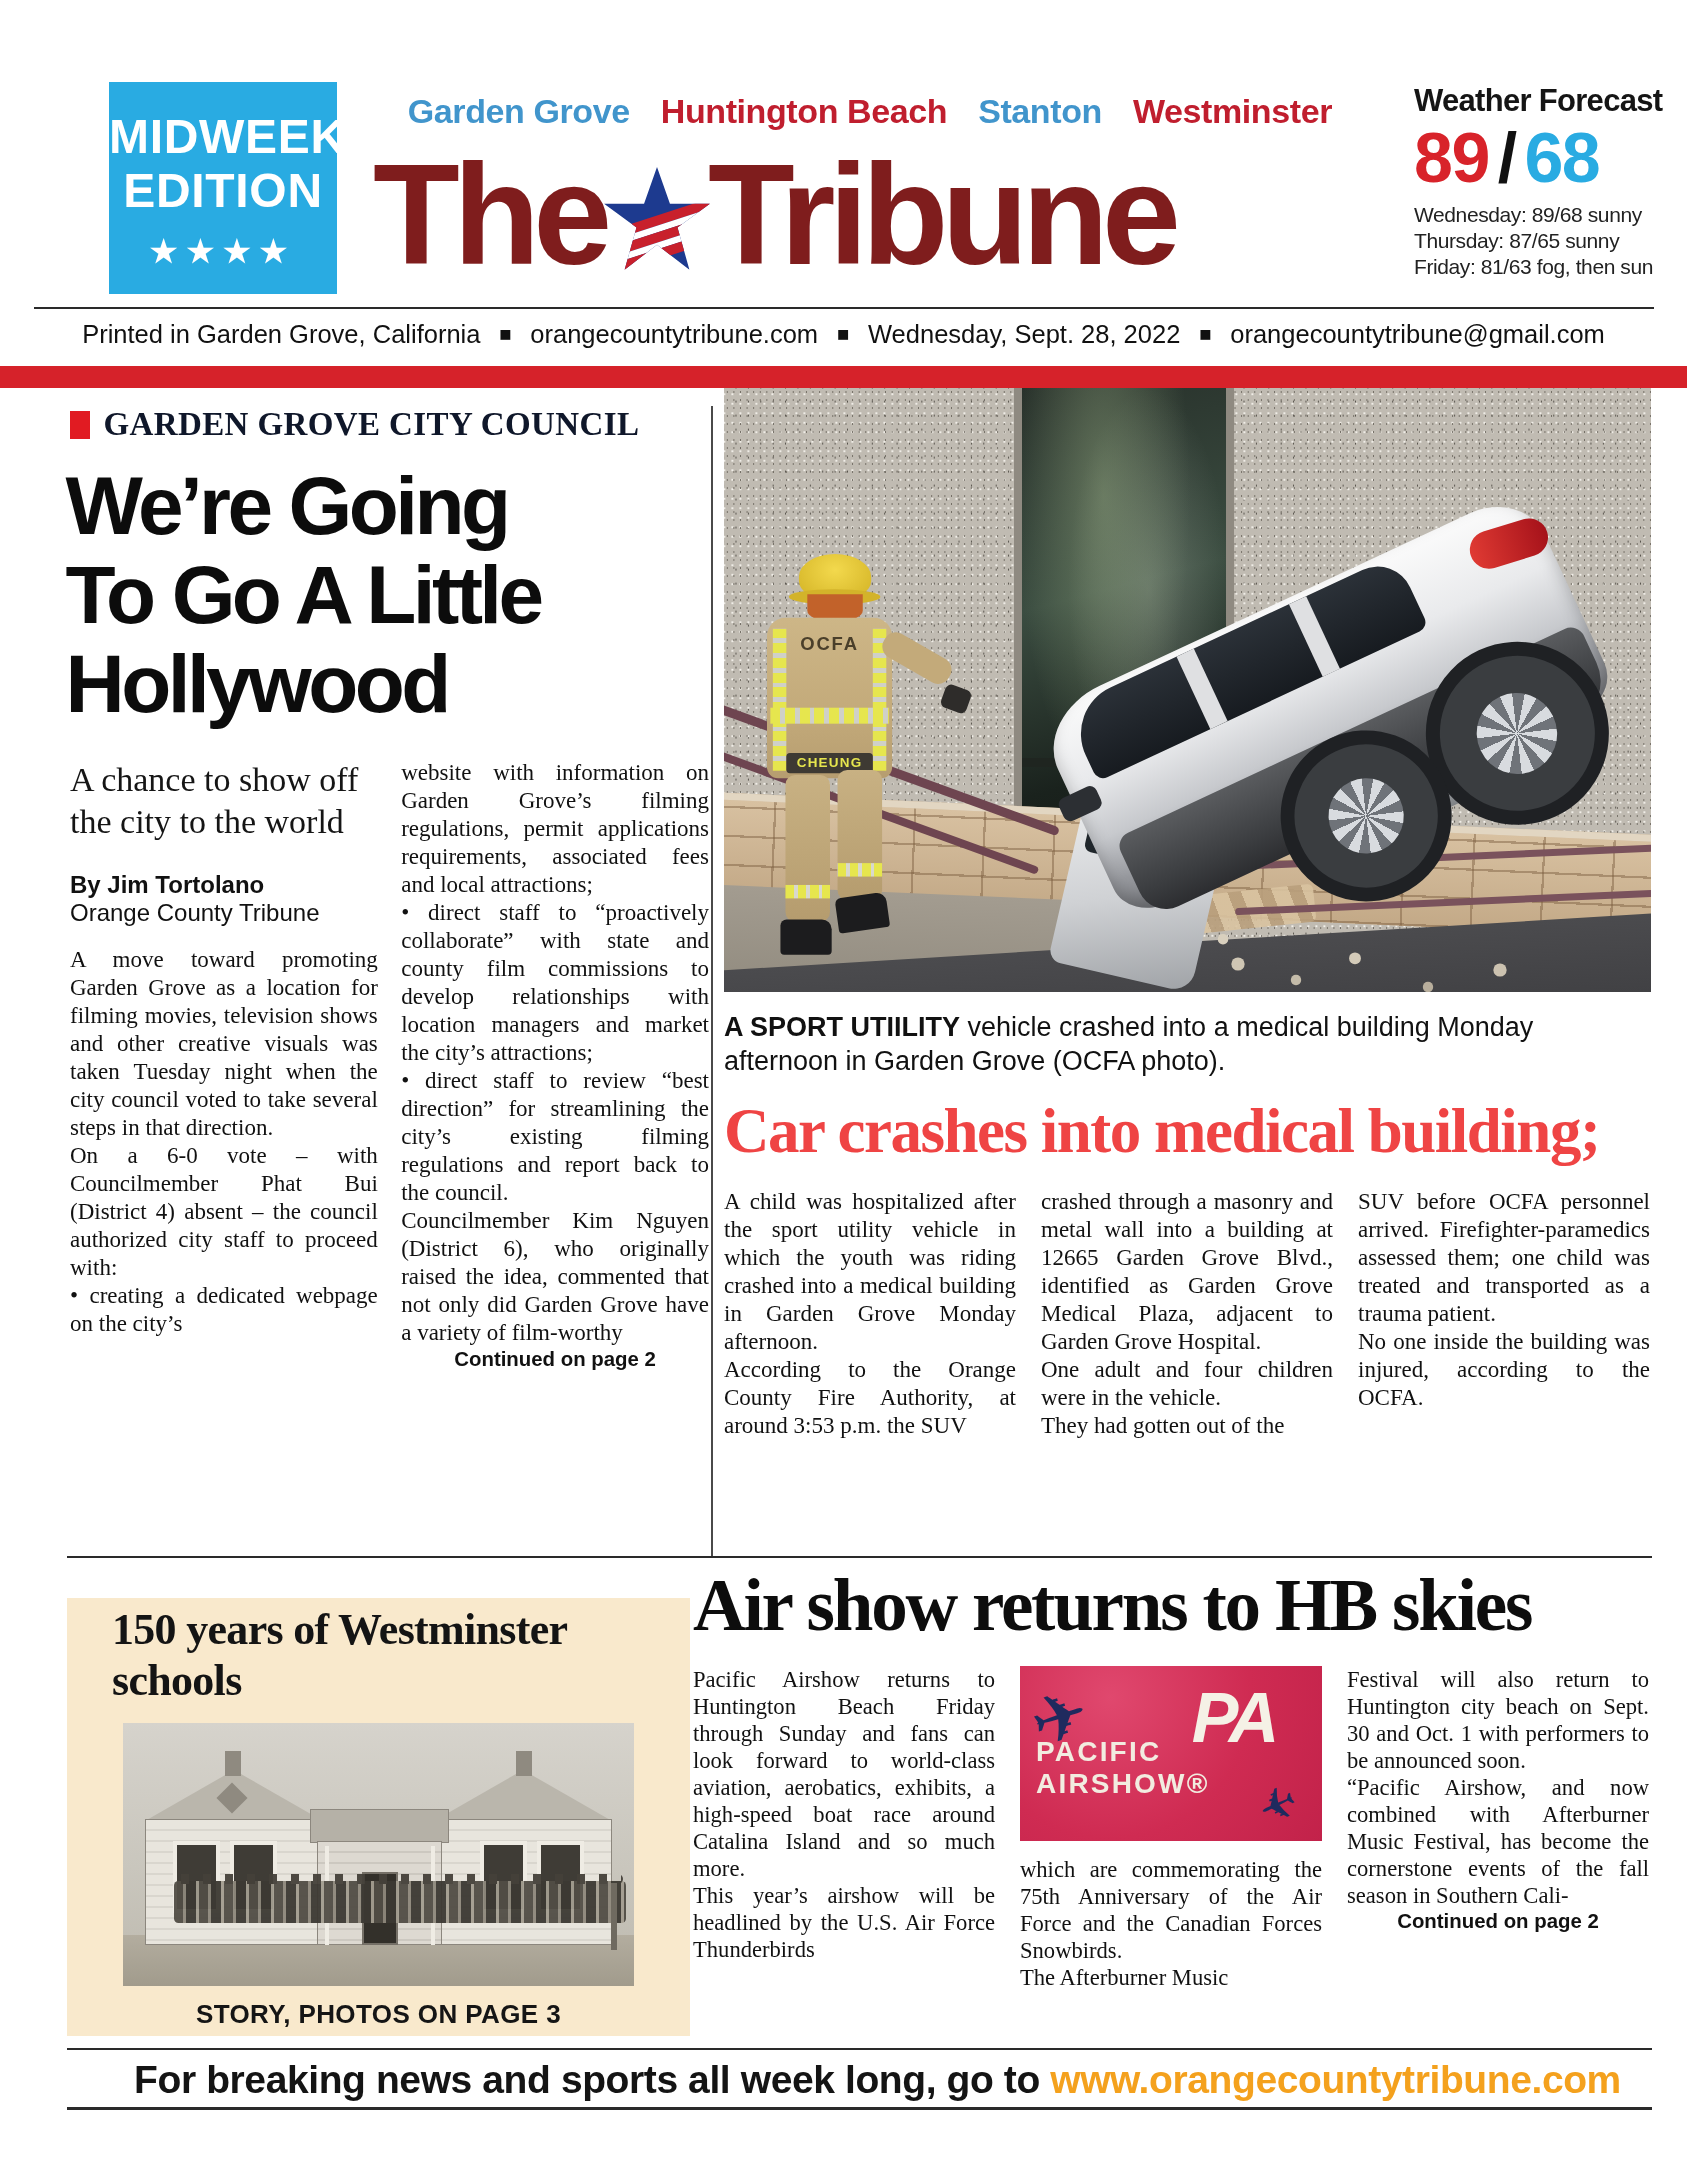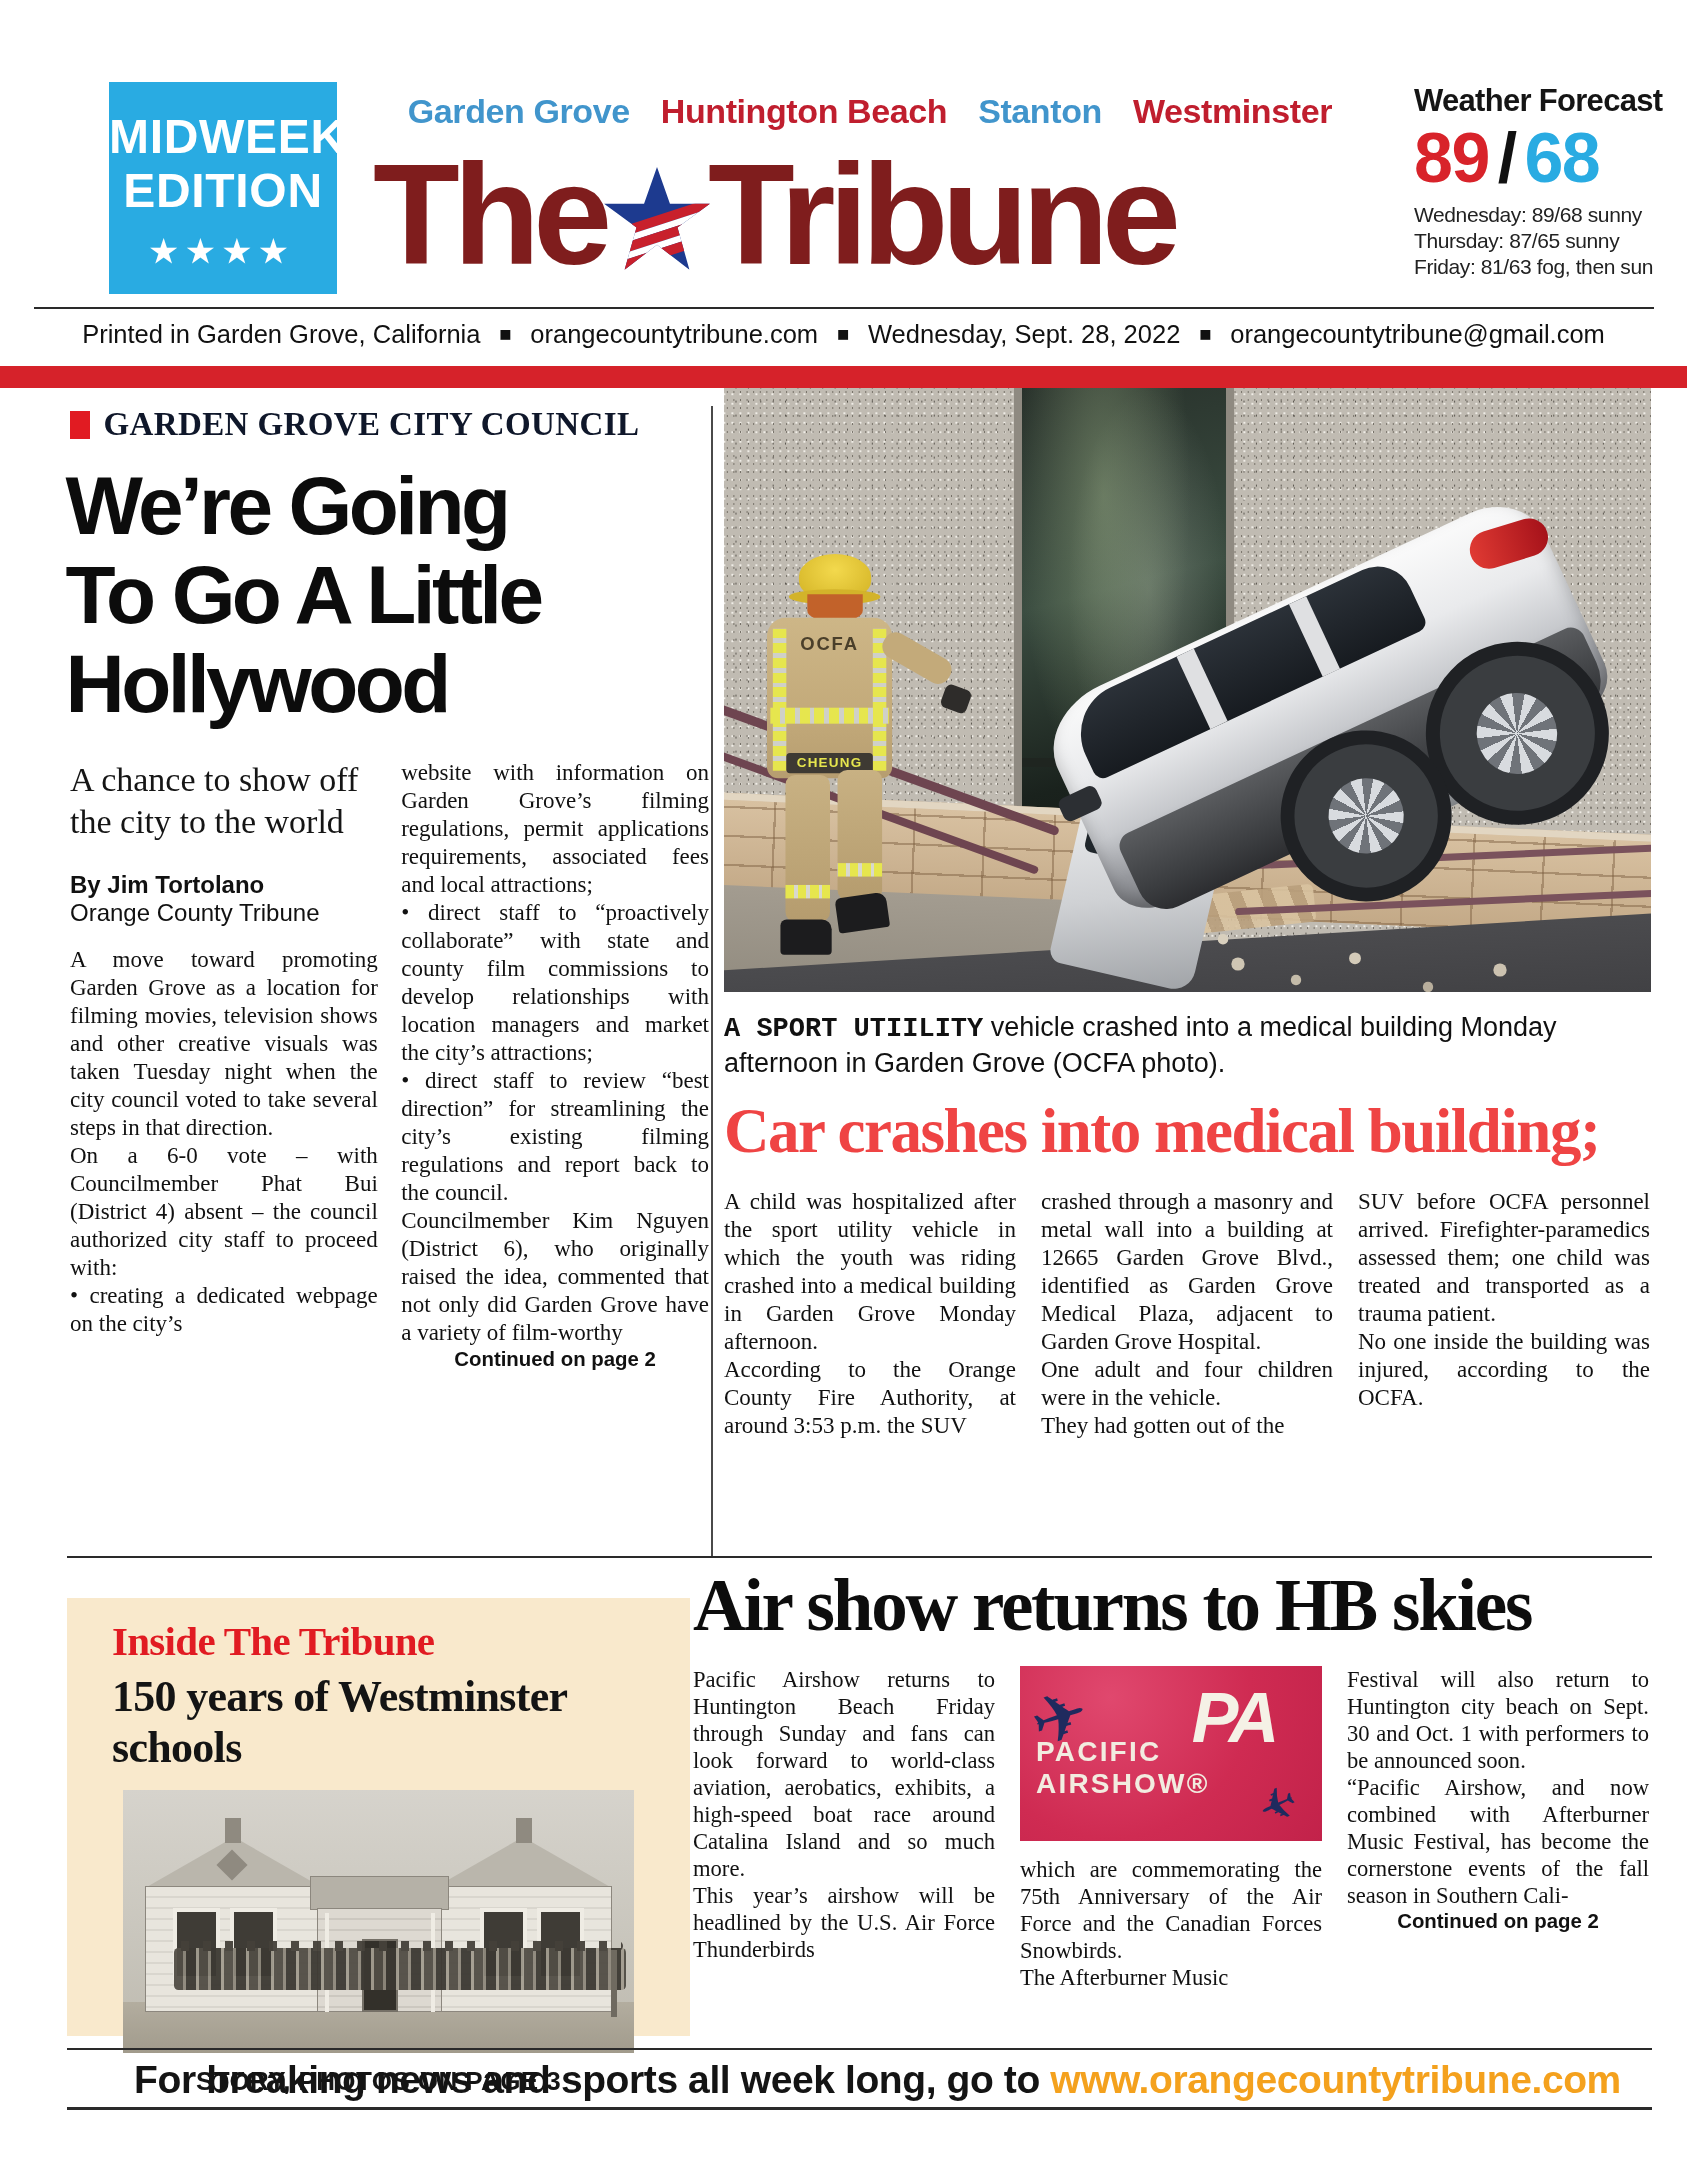--- a/index.html
+++ b/index.html
@@ -137,21 +137,21 @@
   .ff-glove{position:absolute;left:234px;top:158px;width:32px;height:29px;background:#2e2c2a;border-radius:7.3px;transform:rotate(20deg);}
   .ff-leg{position:absolute;width:53px;border-radius:11.7px;background:linear-gradient(180deg,#c8b183,#b59c6e);}
   .ff-leg::after{content:"";position:absolute;left:0;right:0;bottom:28px;height:16px;
     background:repeating-linear-gradient(90deg,#e6e64e 0 10.2px,#d8d8ce 10.2px 14.6px);}
   .ff-leg.l{left:47px;top:263px;height:175px;} .ff-leg.r{left:109px;top:257px;height:155px;}
   .ff-boot{position:absolute;width:61px;height:42px;background:#1c1c1e;border-radius:7.3px 11.7px 4.4px 4.4px;}
   .ff-boot.l{left:41px;top:435px;} .ff-boot.r{left:108px;top:406px;transform:rotate(-8deg);}
 
   .photo-caption{position:absolute;left:724px;top:1010px;width:927px;
     font-family:"Liberation Sans",sans-serif;font-size:27px;line-height:34px;color:#111;}
-  .cap-lead{font-weight:700;font-family:Liberation Mono, monospace;}
+  .cap-lead{font-weight:700;}
 
   
   .crash{position:absolute;left:724px;top:1093px;width:927px;}
   .crash-headline{margin:0;font-weight:700;font-size:63px;line-height:76px;letter-spacing:-1.5px;color:#ef4444;}
   .crash-cols{display:flex;gap:25px;margin-top:19px;}
   .c-col{width:292px;}
 
   .mid-rule{position:absolute;left:67px;top:1556px;width:1585px;height:2.2px;background:#2a2a2a;}
 
   
@@ -375,21 +375,20 @@
       <div class="c-col">
         <p class="body-p">SUV before OCFA personnel arrived. Firefighter-paramedics assessed them; one child was treated and transported as a trauma patient.</p>
         <p class="body-p">No one inside the building was injured, according to the OCFA.</p>
       </div>
     </div>
   </div>
 
   <div class="mid-rule"></div>
 
   <div class="inside-box">
-    <div class="inside-title">Inside The Tribune</div>
     <div class="inside-sub">150 years of Westminster schools</div>
     <div class="school-photo">
       <div class="sp-sky"></div>
       <div class="sp-ground"></div>
       <div class="sp-bldg">
         <div class="sp-roof left"></div>
         <div class="sp-roof right"></div>
         <div class="sp-chimney c1"></div>
         <div class="sp-chimney c2"></div>
         <div class="sp-wing left"></div>

